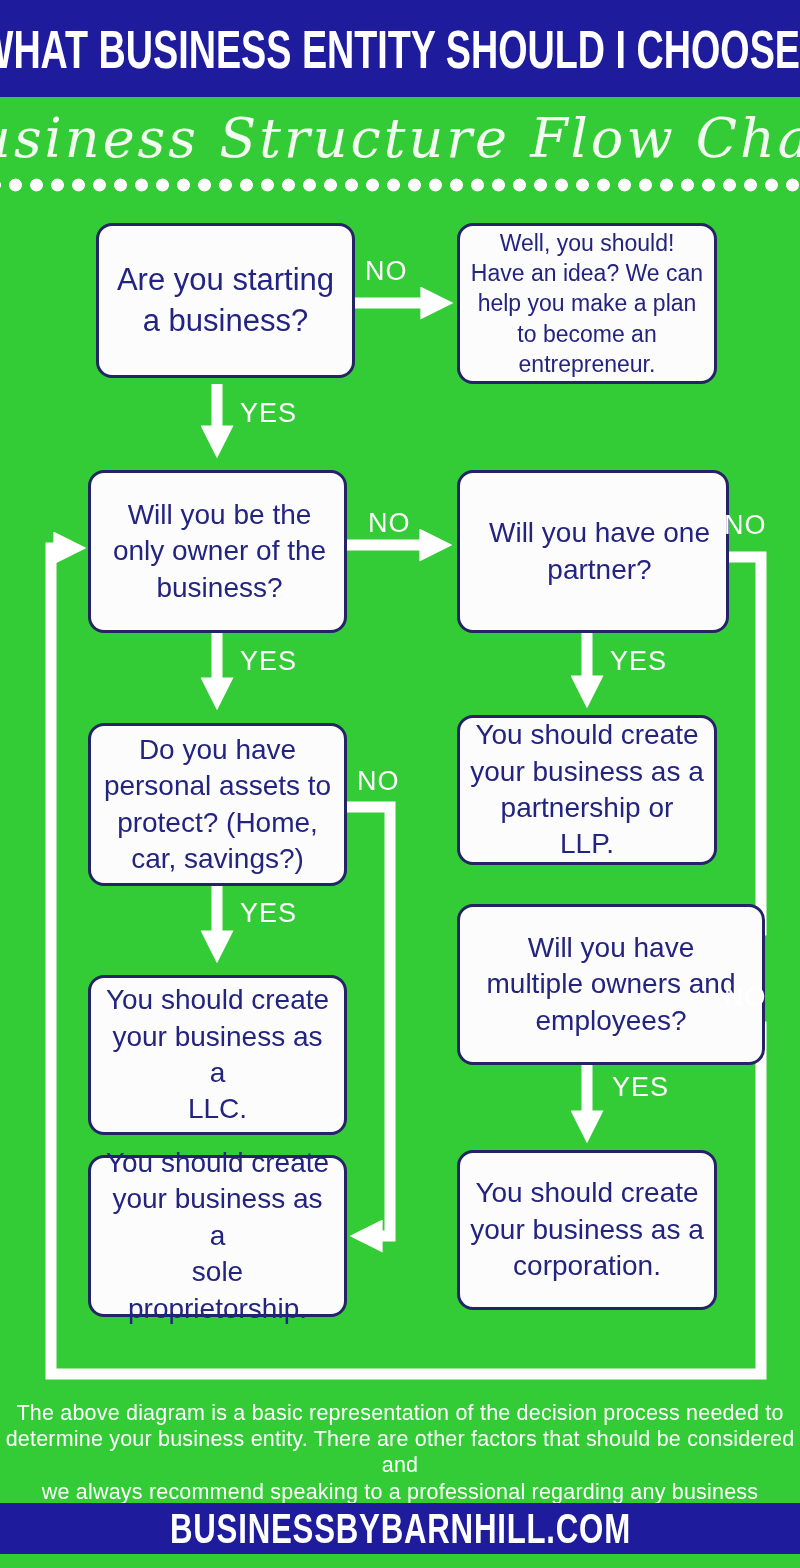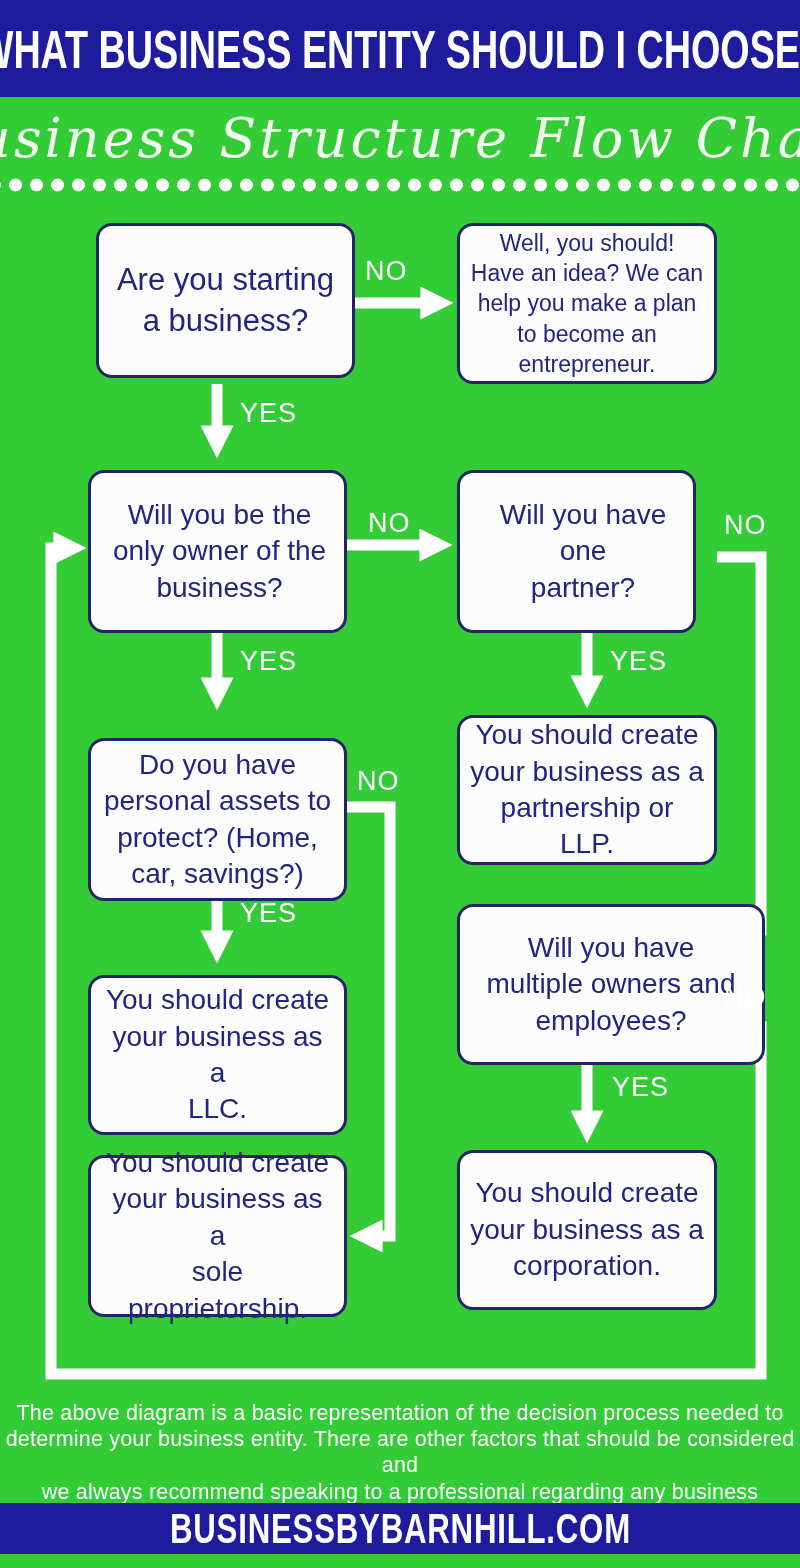--- a/index.html
+++ b/index.html
@@ -96,23 +96,23 @@
   <div class="node fs-lg" style="left:96px; top:223px; width:259px; height:155px;">Are you starting
 a business?</div>
   <div class="node fs-sm" style="left:457px; top:223px; width:260px; height:161px;">Well, you should!
 Have an idea? We can
 help you make a plan
 to become an
 entrepreneur.</div>
   <div class="node fs-md" style="left:88px; top:470px; width:259px; height:163px;padding-left:14px;">Will you be the
 only owner of the
 business?</div>
-  <div class="node fs-md" style="left:457px; top:470px; width:239px; height:163px;padding-left:23px;">Will you have one
+  <div class="node fs-md" style="left:457px; top:470px; width:272px; height:163px;padding-left:23px;">Will you have one
 partner?</div>
-  <div class="node fs-md" style="left:88px; top:723px; width:259px; height:163px;margin-top:15px;">Do you have
+  <div class="node fs-md" style="left:88px; top:723px; width:259px; height:163px;">Do you have
 personal assets to
 protect? (Home,
 car, savings?)</div>
   <div class="node fs-md" style="left:457px; top:715px; width:260px; height:150px;">You should create
 your business as a
 partnership or LLP.</div>
   <div class="node fs-md" style="left:88px; top:975px; width:259px; height:160px;">You should create
 your business as a
 LLC.</div>
   <div class="node fs-md" style="left:457px; top:904px; width:308px; height:161px;">Will you have

